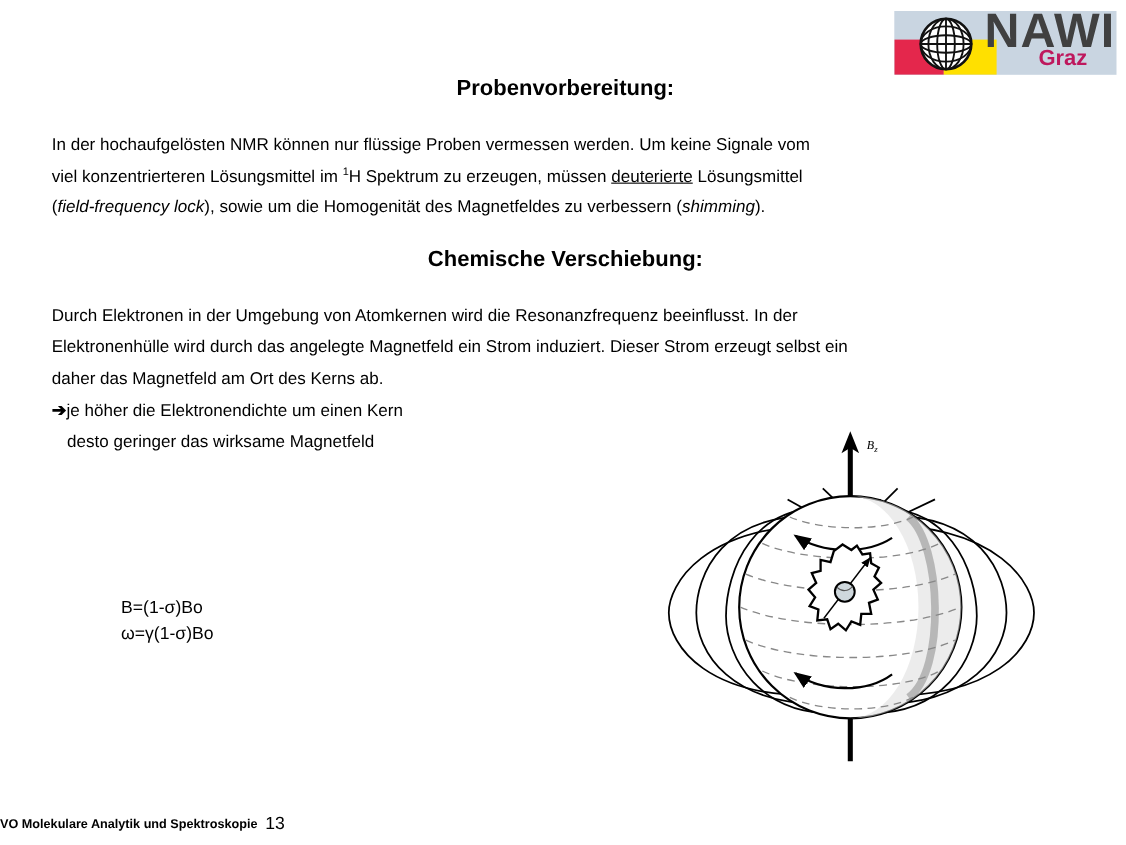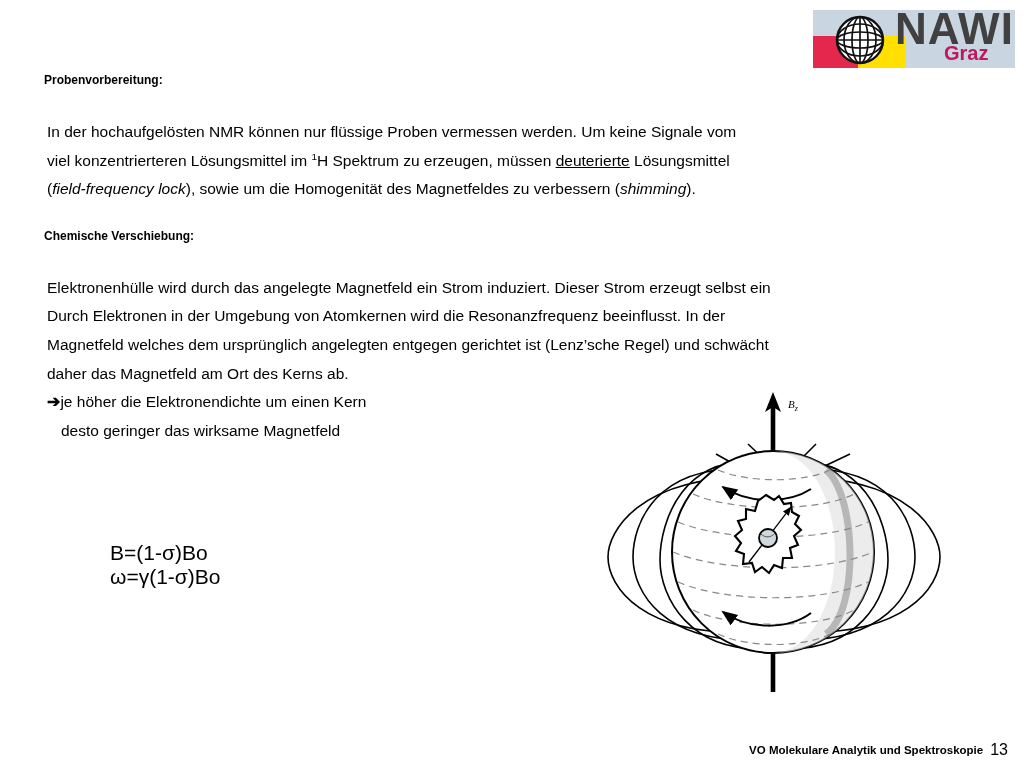--- a/index.html
+++ b/index.html
@@ -43,51 +43,51 @@
     color:#be185d;line-height:20px;
   }
 
   
   .content{
     position:absolute;
     left:44px;top:71px;
     width:940px;
   }
   .heading{
-    font-size:12px;font-weight:bold;
+    font-size:20px;font-weight:bold;
     line-height:19px;
     margin:0;
+    text-align:center;
   }
   .para{
     font-size:15.5px;
     line-height:25.6px;
     margin:3px;
   }
   .spacer-lg{height:26px;}
   .spacer-md{height:22px;}
   .u{text-decoration:underline;}
   .it{font-style:italic;}
   sup{font-size:0.64em;line-height:0;vertical-align:super;}
   sub{font-size:0.64em;line-height:0;vertical-align:-0.25em;}
   .arrow{font-weight:bold;font-size:16px;}
 
   .formulas{
     position:absolute;
     left:110px;top:541px;
-    font-size:21px;
+    font-size:16px;
     line-height:24px;
   }
   .formulas div{white-space:pre;}
 
   
   .footer{
     position:absolute;
     left:0;top:741px;
     width:1008px;
-    text-align:right;
     font-size:11.5px;
     font-weight:bold;
   }
   .footer .pageno{
     font-size:16px;font-weight:normal;
     margin-left:7px;
     vertical-align:-1px;
   }
 
   
@@ -136,23 +136,22 @@
   <p class="para">
     <span>(</span><span class="it">field-frequency lock</span><span>), sowie um die Homogenität des Magnetfeldes zu verbessern (</span><span class="it">shimming</span><span>).</span>
   </p>
 
   <div class="spacer-md"></div>
 
   <p class="heading">Chemische Verschiebung:</p>
 
   <div class="spacer-lg"></div>
 
+  <p class="para">Durch Elektronen in der Umgebung von Atomkernen wird die Resonanzfrequenz beeinflusst. In der</p>
   <p class="para">Elektronenhülle wird durch das angelegte Magnetfeld ein Strom induziert. Dieser Strom erzeugt selbst ein</p>
-  <p class="para">Durch Elektronen in der Umgebung von Atomkernen wird die Resonanzfrequenz beeinflusst. In der</p>
-  <p class="para">Magnetfeld welches dem ursprünglich angelegten entgegen gerichtet ist (Lenz’sche Regel) und schwächt</p>
   <p class="para">daher das Magnetfeld am Ort des Kerns ab.</p>
 
   <p class="para">
     <span class="arrow">➔</span><span>je  höher die Elektronendichte um einen Kern</span>
   </p>
   <p class="para">
     <span style="display:inline-block;width:14px"></span><span>desto geringer das wirksame Magnetfeld</span>
   </p>
 </div>
 

